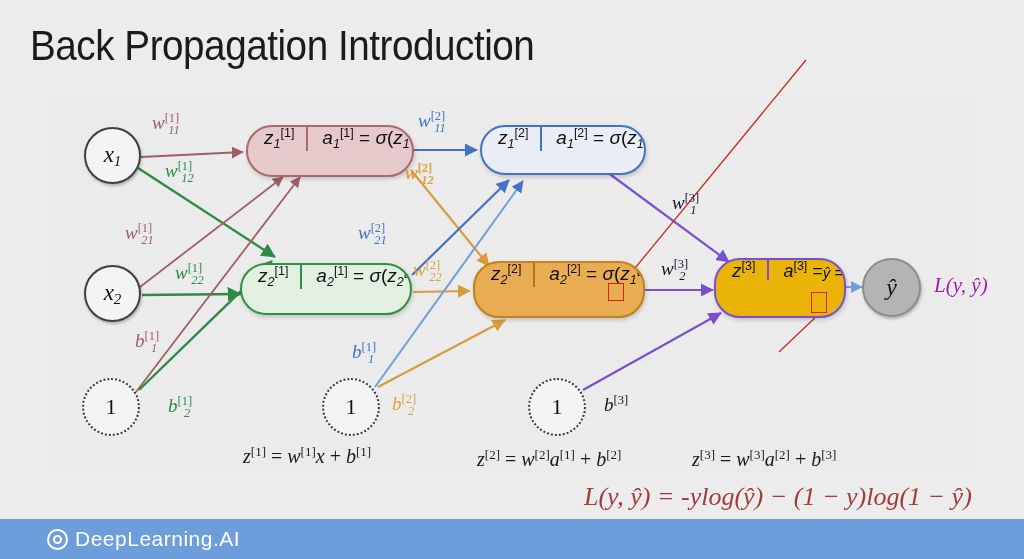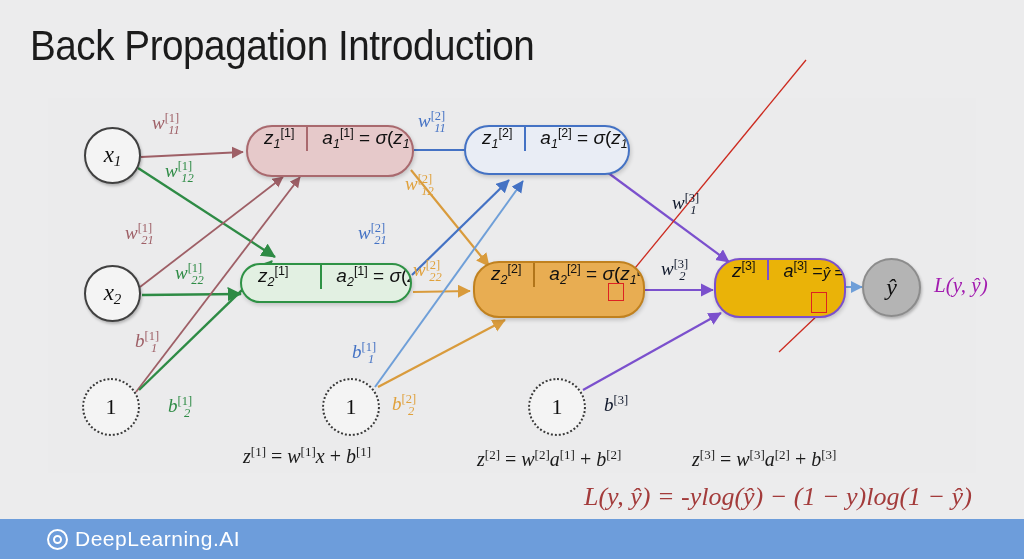--- a/index.html
+++ b/index.html
@@ -204,30 +204,30 @@
 
 <div class="neuron n-pink" style="left:246px;top:125px;width:168px;height:52px;">
   <div class="z-cell">
     <span class="mth">z<span class="sub">1</span><span class="sup">[1]</span></span>
   </div>
   <div class="a-cell">
     <span class="mth">a<span class="sub">1</span><span class="sup">[1]</span> <span class="up">=</span> σ<span class="up">(</span>z<span class="sub">1</span><span class="sup">[1]</span></span>
   </div>
 </div>
 
-<div class="neuron n-green" style="left:240px;top:263px;width:172px;height:40px;gap:20px;">
+<div class="neuron n-green" style="left:240px;top:263px;width:172px;height:52px;">
   <div class="z-cell">
     <span class="mth">z<span class="sub">2</span><span class="sup">[1]</span></span>
   </div>
   <div class="a-cell">
     <span class="mth">a<span class="sub">2</span><span class="sup">[1]</span> <span class="up">=</span> σ<span class="up">(</span>z<span class="sub">2</span><span class="sup">[1]</span><span class="up">)</span></span>
   </div>
 </div>
 
-<div class="neuron n-blue" style="left:464px;top:125px;width:166px;height:50px;">
+<div class="neuron n-blue" style="left:480px;top:125px;width:166px;height:50px;">
   <div class="z-cell">
     <span class="mth">z<span class="sub">1</span><span class="sup">[2]</span></span>
   </div>
   <div class="a-cell">
     <span class="mth">a<span class="sub">1</span><span class="sup">[2]</span> <span class="up">=</span> σ<span class="up">(</span>z<span class="sub">1</span><span class="sup">[2]</span></span>
   </div>
 </div>
 
 <div class="neuron n-orange" style="left:473px;top:261px;width:172px;height:57px;">
   <div class="z-cell">
@@ -266,21 +266,21 @@
 </div>
 <div class="flabel w-lab c-mauve" style="left:125px;top:222px;">
   <span>w</span><span class="sup">[1]</span><span class="sub" style="margin-left:-11px;">21</span>
 </div>
 <div class="flabel w-lab c-green" style="left:175px;top:262px;">
   <span>w</span><span class="sup">[1]</span><span class="sub" style="margin-left:-11px;">22</span>
 </div>
 <div class="flabel w-lab c-blue" style="left:418px;top:110px;">
   <span>w</span><span class="sup">[2]</span><span class="sub" style="margin-left:-11px;">11</span>
 </div>
-<div class="flabel w-lab c-orange" style="left:405px;top:173px;">
+<div class="flabel w-lab c-orange" style="left:405px;top:162px;font-weight:bold;">
   <span>w</span><span class="sup">[2]</span><span class="sub" style="margin-left:-11px;">12</span>
 </div>
 <div class="flabel w-lab c-blue" style="left:358px;top:222px;">
   <span>w</span><span class="sup">[2]</span><span class="sub" style="margin-left:-11px;">21</span>
 </div>
 <div class="flabel w-lab c-orange" style="left:413px;top:259px;">
   <span>w</span><span class="sup">[2]</span><span class="sub" style="margin-left:-11px;">22</span>
 </div>
 <div class="flabel w-lab c-purple" style="left:672px;top:192px;">
   <span>w</span><span class="sup">[3]</span><span class="sub" style="margin-left:-9px;">1</span>

